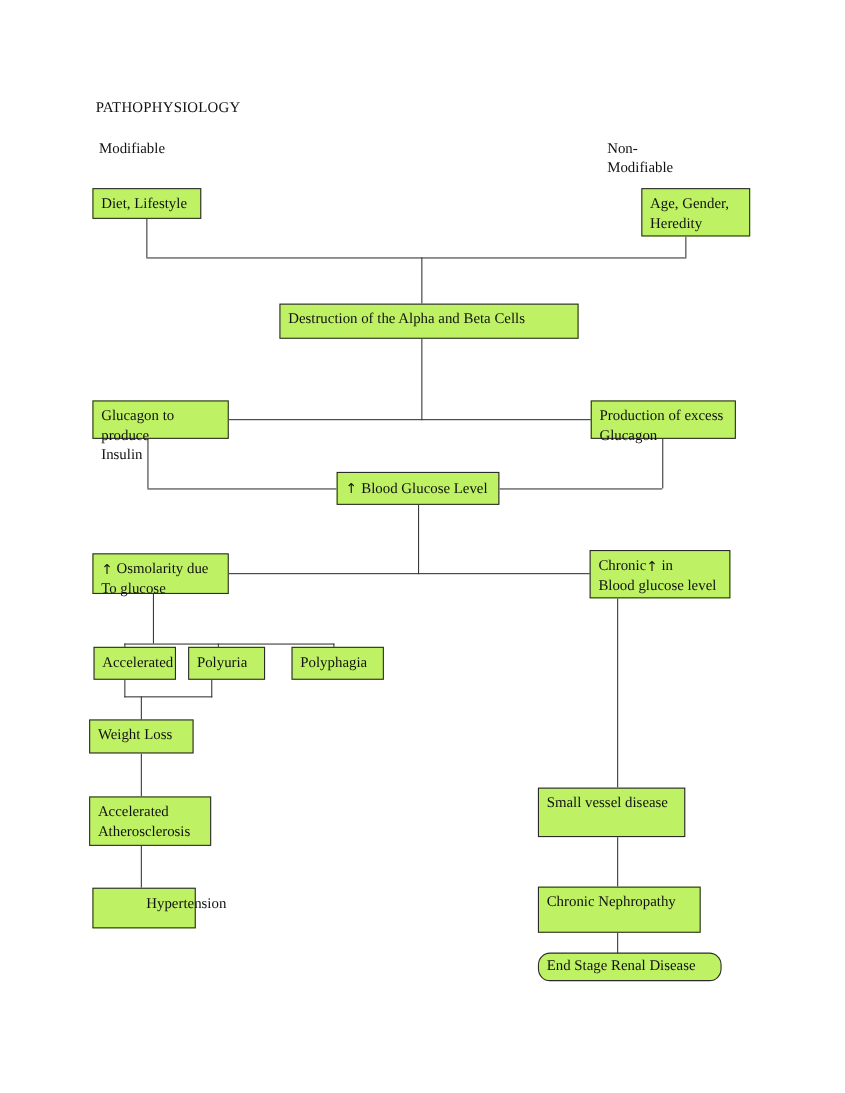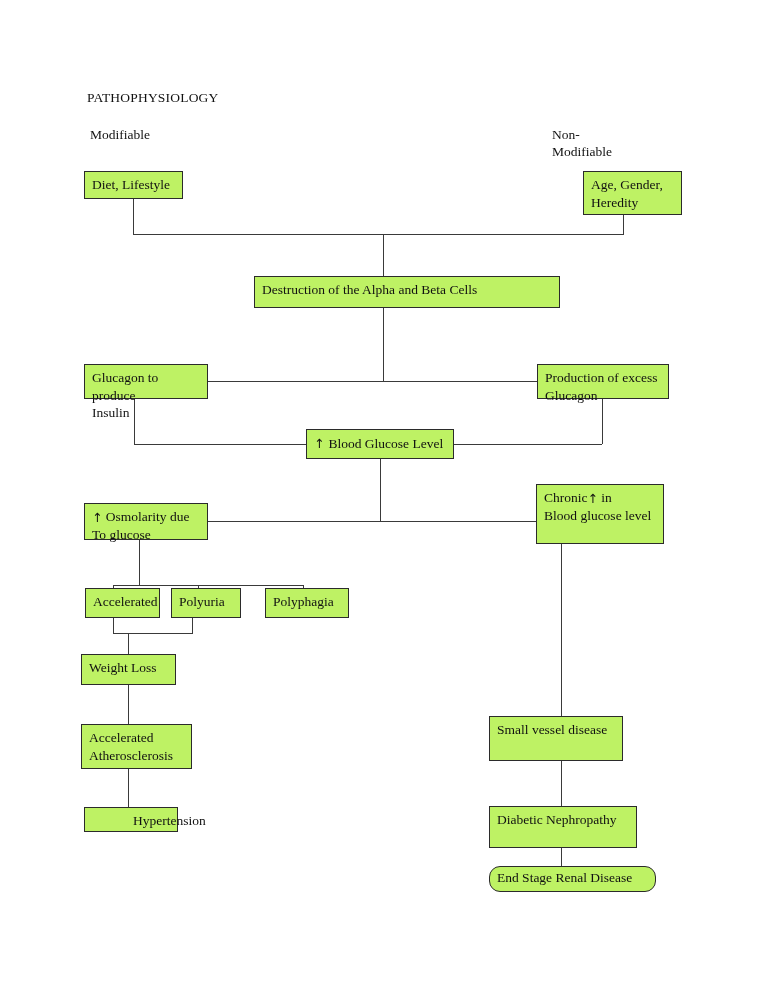--- a/index.html
+++ b/index.html
@@ -78,21 +78,21 @@
   <div class="node" style="left:84px; top:171px; width:99px; height:28px;">Diet, Lifestyle</div>
 
   <div class="node" style="left:583px; top:171px; width:99px; height:44px;">Age, Gender,
 Heredity</div>
 
   <div class="ln v" style="left:133px; top:199px; height:35px;"></div>
   <div class="ln v" style="left:623px; top:215px; height:19px;"></div>
   <div class="ln h" style="left:133px; top:234px; width:491px;"></div>
   <div class="ln v" style="left:383px; top:234px; height:42px;"></div>
 
-  <div class="node" style="left:254px; top:276px; width:306px; height:32px;">Destruction of the Alpha and Beta Cells</div>
+  <div class="node" style="left:254px; top:276px; width:272px; height:32px;">Destruction of the Alpha and Beta Cells</div>
 
   <div class="ln v" style="left:383px; top:308px; height:74px;"></div>
   <div class="ln h" style="left:208px; top:381px; width:330px;"></div>
 
   <div class="node" style="left:84px; top:364px; width:124px; height:35px;">Glucagon to produce
 Insulin</div>
 
   <div class="node" style="left:537px; top:364px; width:132px; height:35px;">Production of excess
 Glucagon</div>
 
@@ -105,21 +105,21 @@
   <div class="node mid" style="left:306px; top:429px; width:148px; height:30px;">
     <span class="arrow">↑</span><span style="padding-left:4px;">Blood Glucose Level</span>
   </div>
 
   <div class="ln v" style="left:380px; top:459px; height:63px;"></div>
   <div class="ln h" style="left:208px; top:521px; width:330px;"></div>
 
   <div class="node" style="left:84px; top:503px; width:124px; height:37px;"><span class="arrow">↑</span><span> Osmolarity due
 To glucose</span></div>
 
-  <div class="node" style="left:536px; top:484px; width:128px; height:60px;"><span>Chronic</span><span class="arrow">↑</span><span> in
+  <div class="node" style="left:536px; top:500px; width:128px; height:44px;"><span>Chronic</span><span class="arrow">↑</span><span> in
 Blood glucose level</span></div>
 
   <div class="ln v" style="left:139px; top:540px; height:45px;"></div>
   <div class="ln h" style="left:113px; top:585px; width:191px;"></div>
   <div class="ln v" style="left:113px; top:585px; height:18px;"></div>
   <div class="ln v" style="left:198px; top:585px; height:18px;"></div>
   <div class="ln v" style="left:303px; top:585px; height:18px;"></div>
 
   <div class="node" style="left:85px; top:588px; width:75px; height:30px;">Accelerated</div>
   <div class="node" style="left:171px; top:588px; width:70px; height:30px;">Polyuria</div>
@@ -132,27 +132,27 @@
 
   <div class="node" style="left:81px; top:654px; width:95px; height:31px;">Weight Loss</div>
 
   <div class="ln v" style="left:128px; top:685px; height:39px;"></div>
 
   <div class="node" style="left:81px; top:724px; width:111px; height:45px;">Accelerated
 Atherosclerosis</div>
 
   <div class="ln v" style="left:128px; top:769px; height:38px;"></div>
 
-  <div class="node" style="left:84px; top:807px; width:94px; height:25px;padding-left:48px;">Hypertension</div>
+  <div class="node" style="left:84px; top:807px; width:94px; height:37px;padding-left:48px;">Hypertension</div>
 
   <div class="ln v" style="left:561px; top:544px; height:172px;"></div>
 
   <div class="node" style="left:489px; top:716px; width:134px; height:45px;">Small vessel disease</div>
 
   <div class="ln v" style="left:561px; top:761px; height:45px;"></div>
 
-  <div class="node" style="left:489px; top:806px; width:148px; height:42px;">Diabetic Nephropathy</div>
+  <div class="node" style="left:489px; top:806px; width:148px; height:42px;">Chronic Nephropathy</div>
 
   <div class="ln v" style="left:561px; top:848px; height:19px;"></div>
 
   <div class="node" style="left:489px; top:866px; width:167px; height:26px; line-height:17px; padding-top:2px;border-radius:11px;">End Stage Renal Disease</div>
 
 </div>
 
 </body></html>

